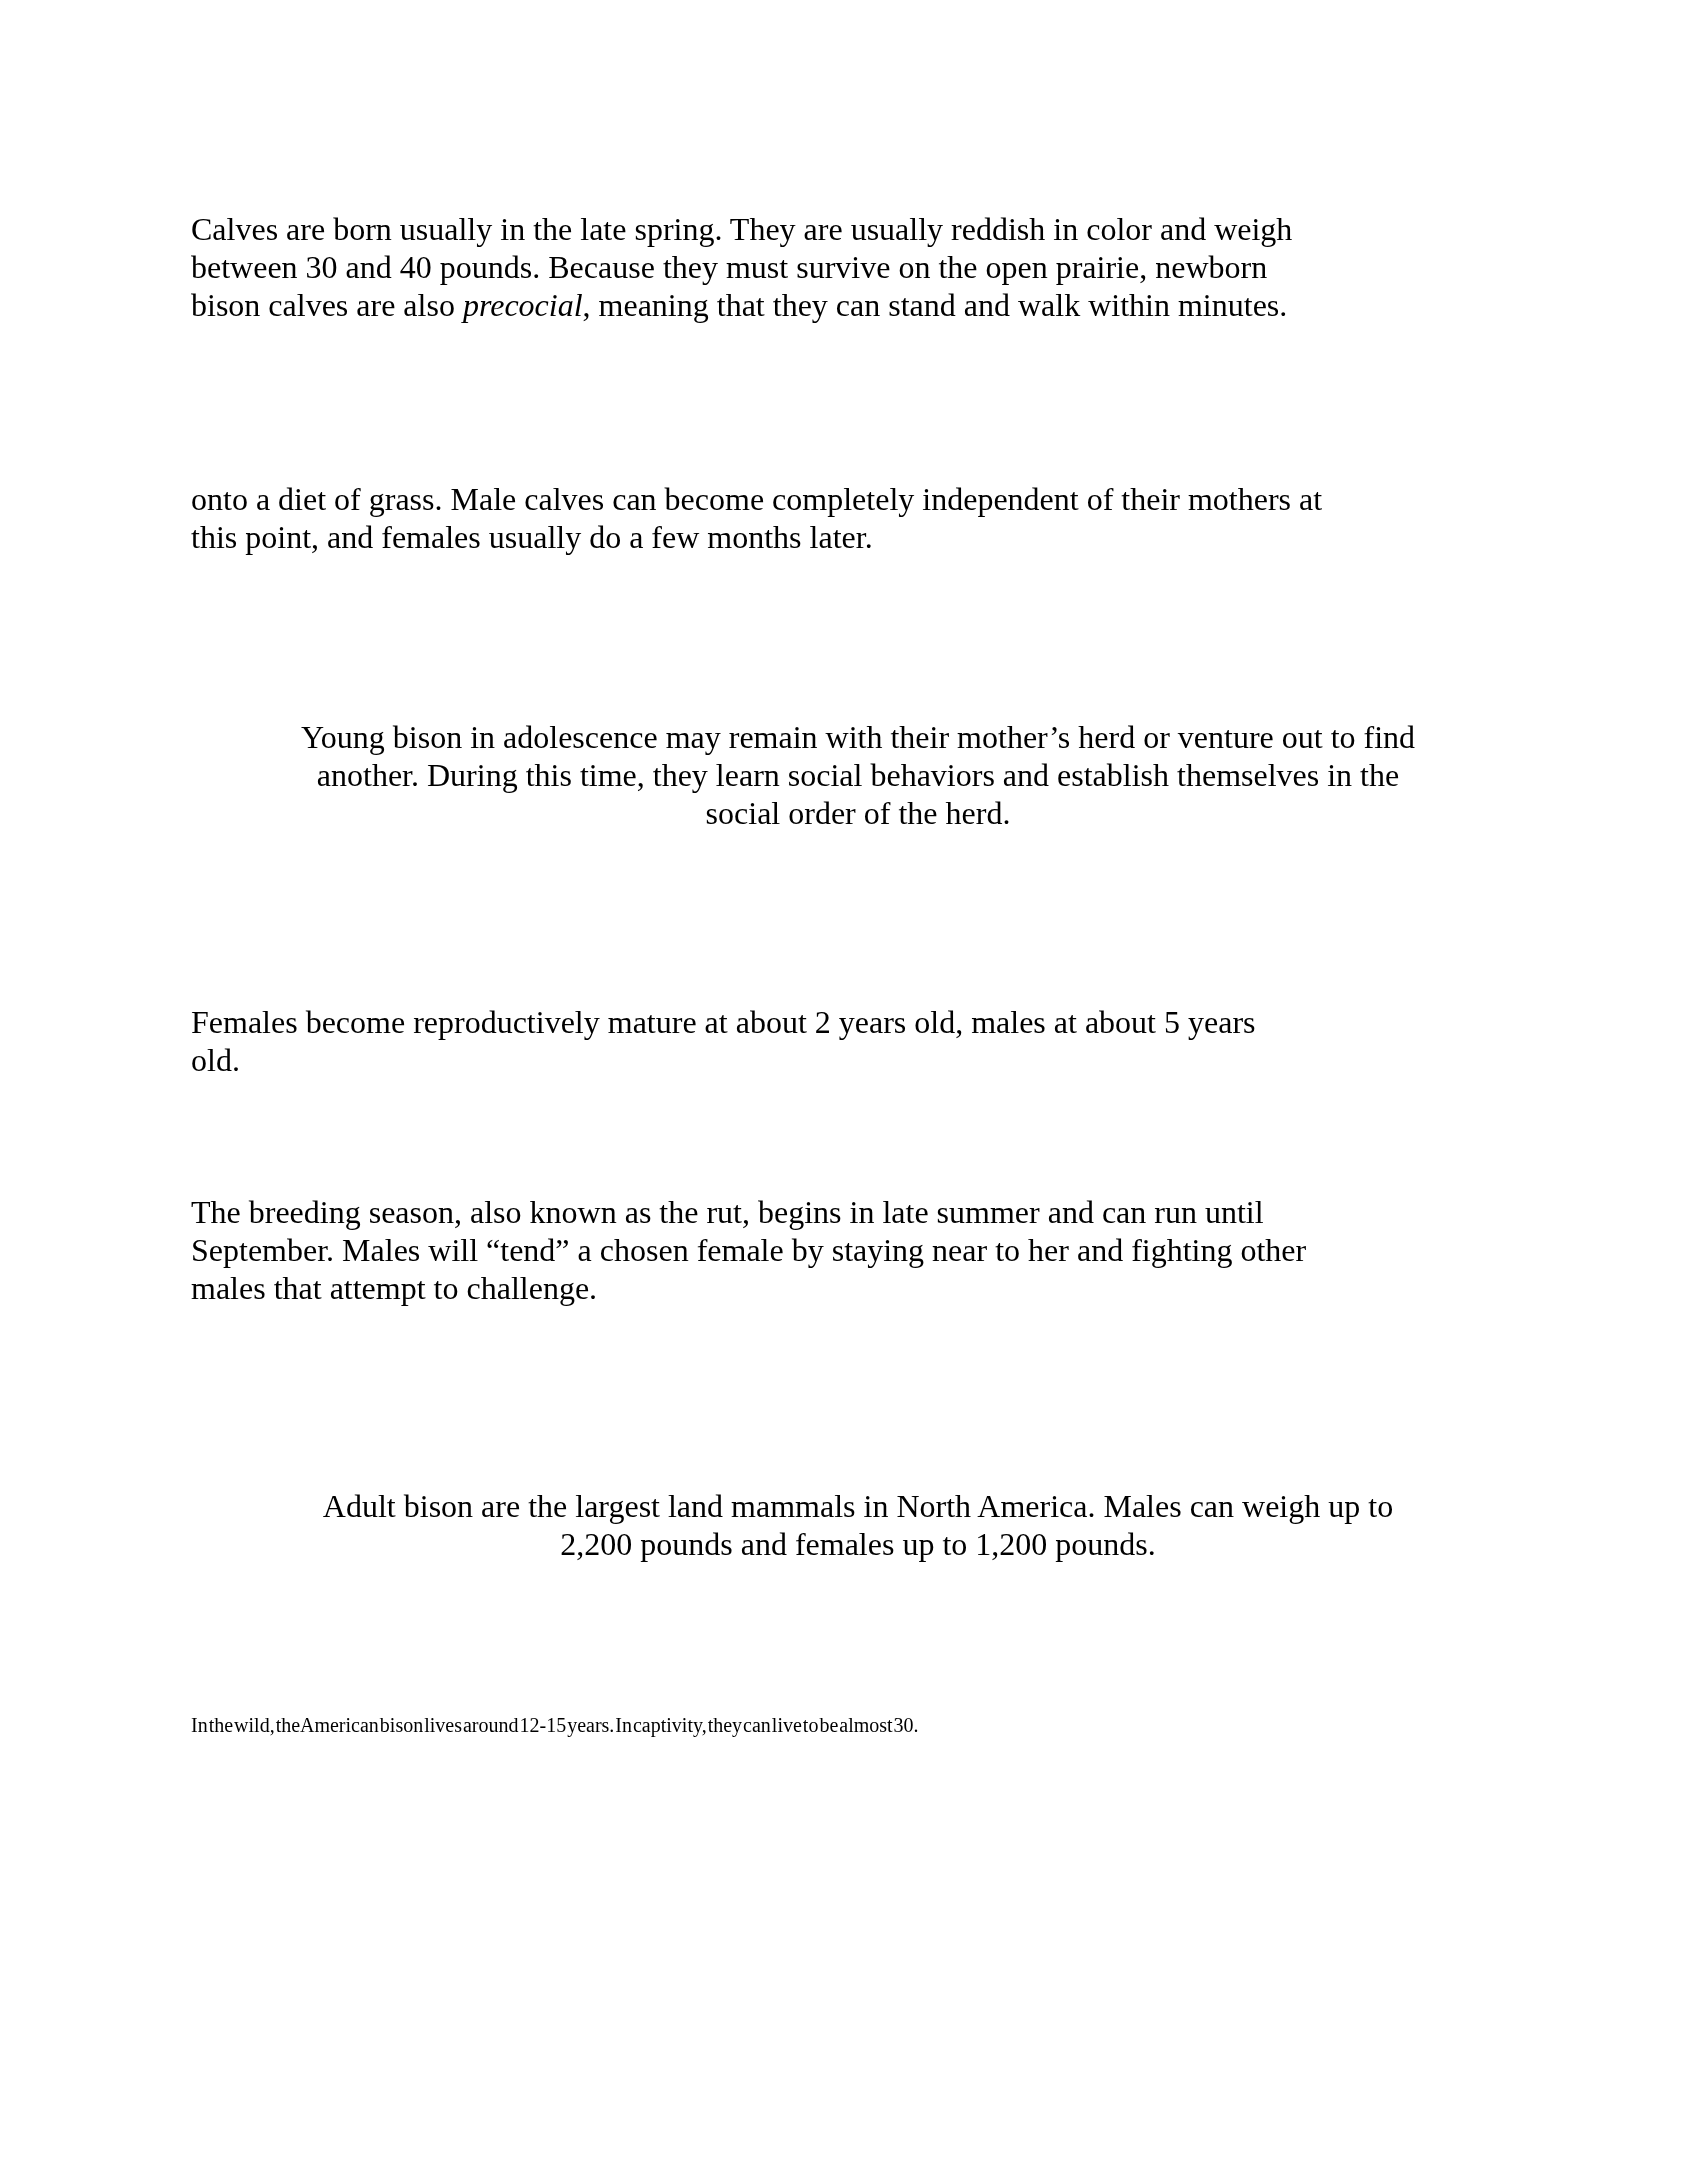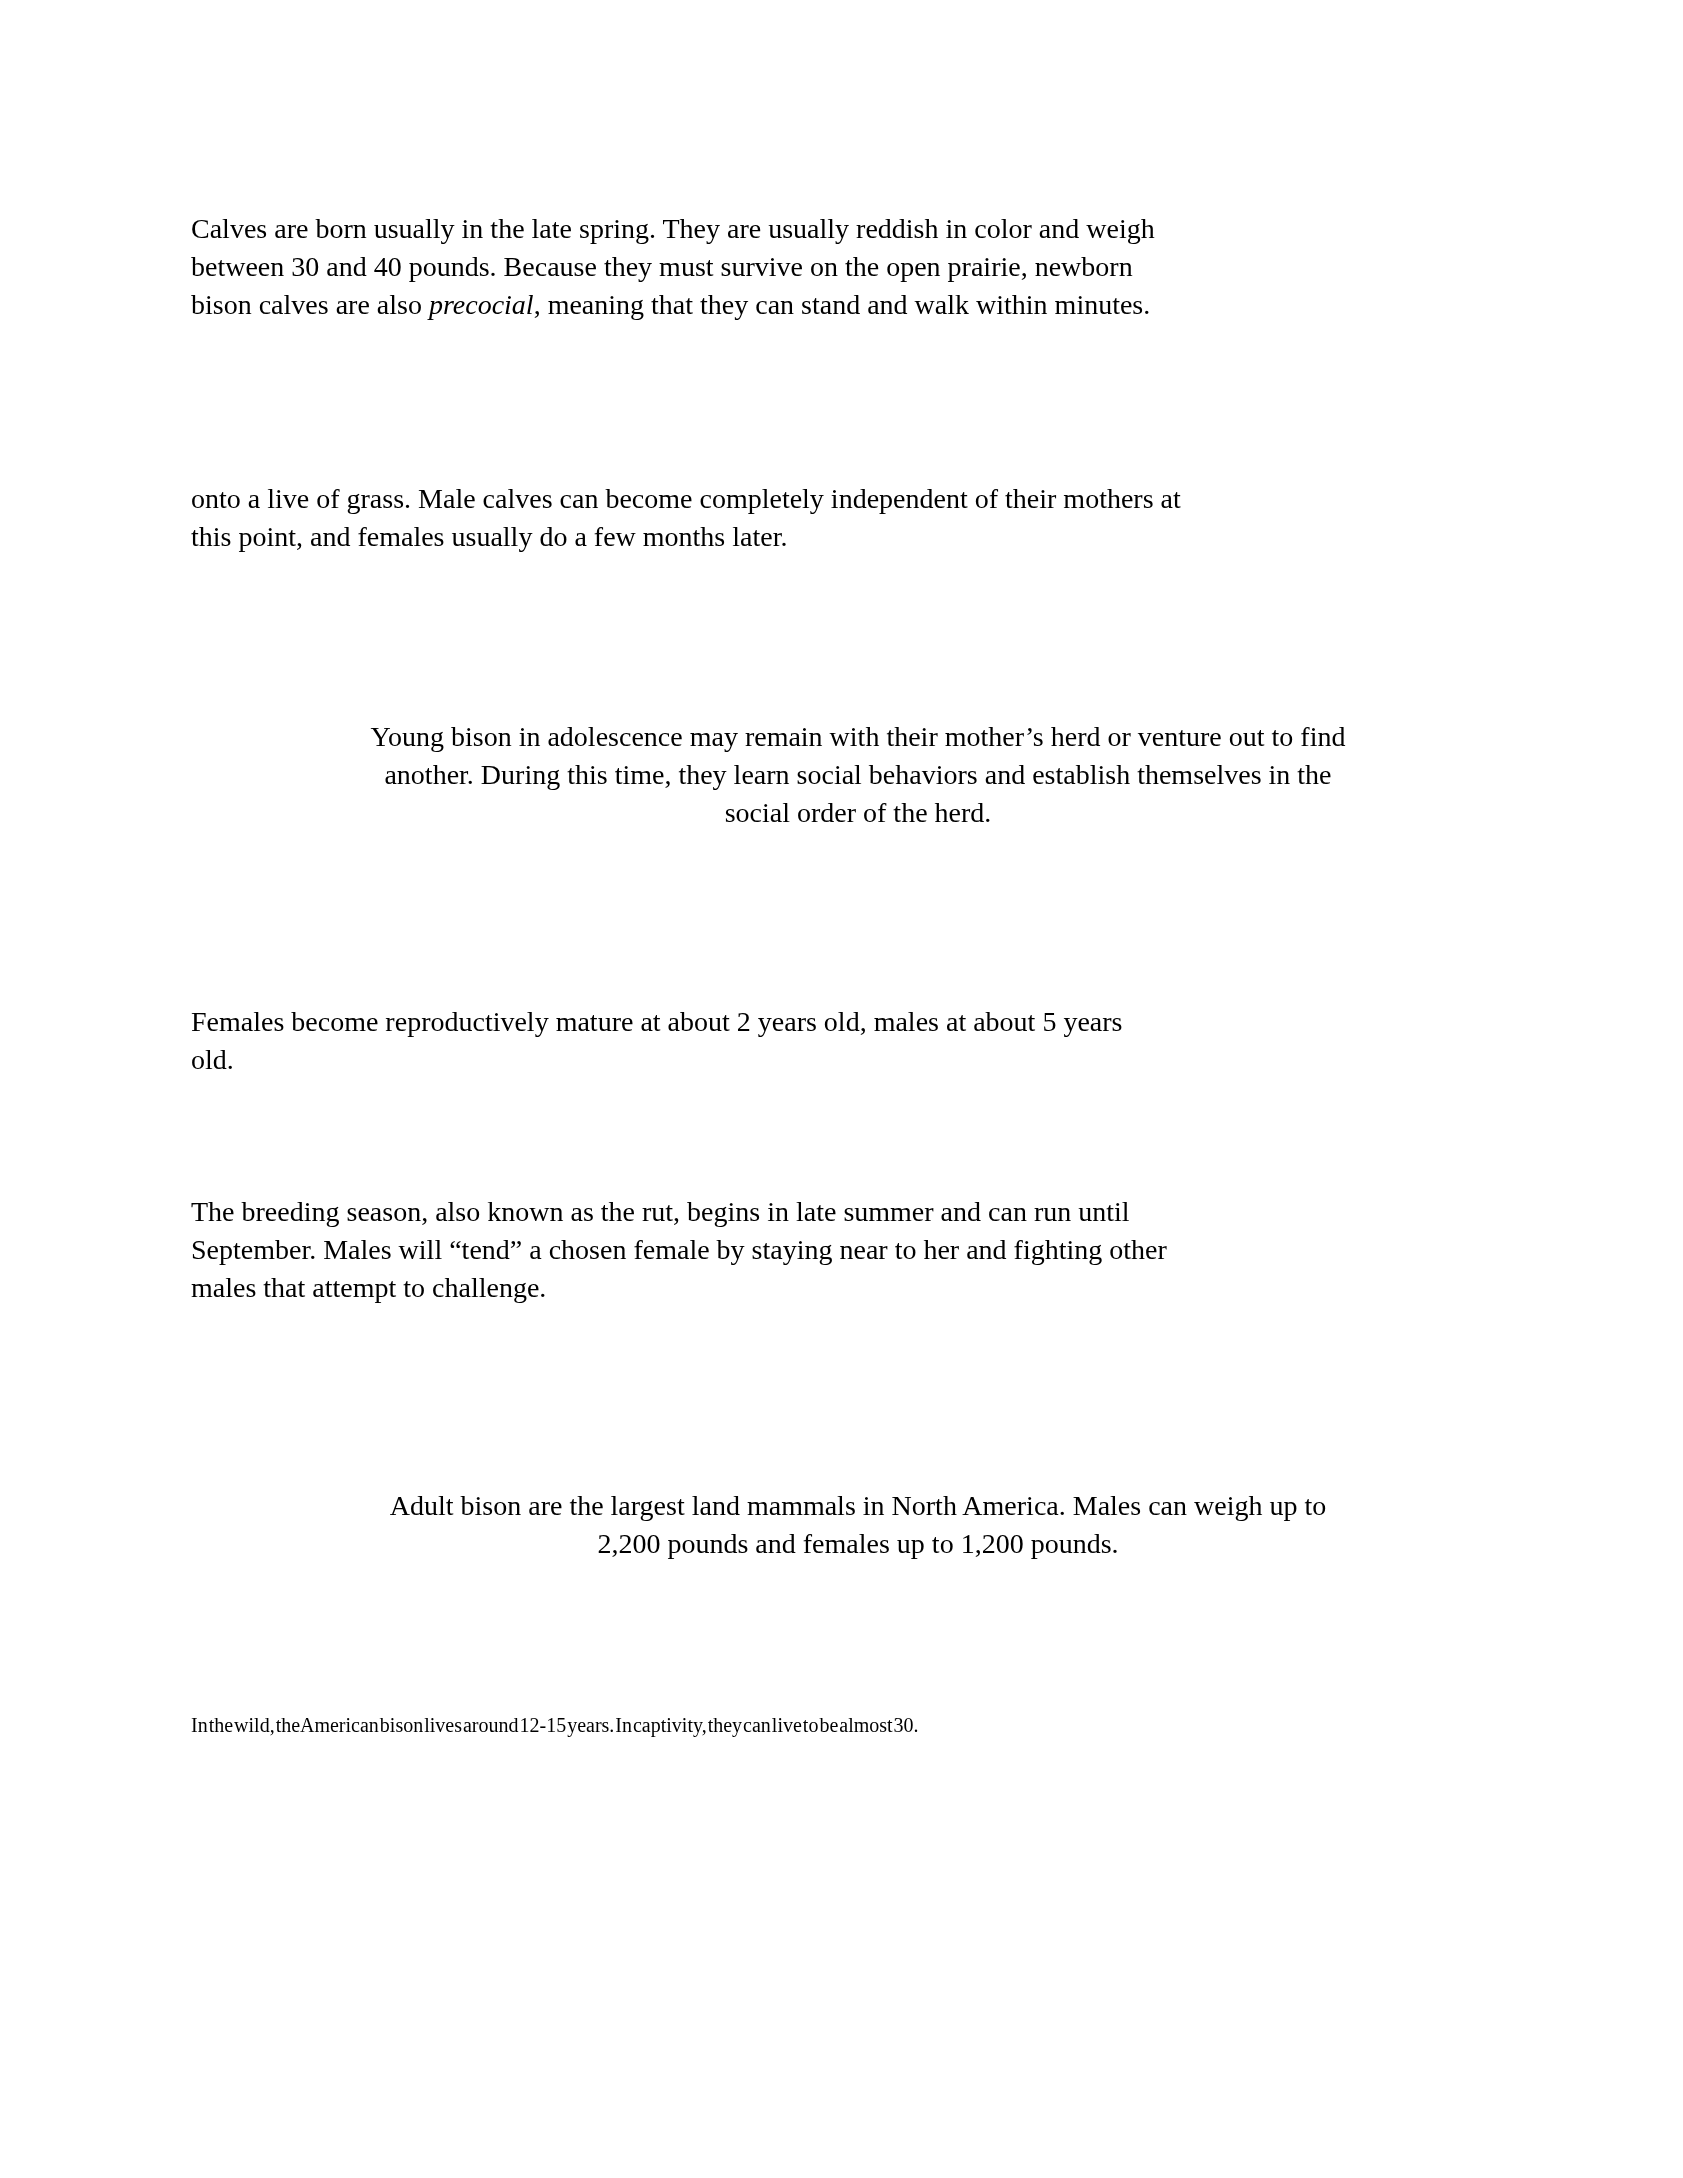--- a/index.html
+++ b/index.html
@@ -14,21 +14,21 @@
   }
   .page {
     box-sizing: border-box;
     width: 1683px;
     height: 2178px;
     background: #ffffff;
     padding: 210px 158px 0 191px;
   }
   .para {
     font-family: "Liberation Serif", "DejaVu Serif", serif;
-    font-size: 28px;
+    font-size: 32px;
     line-height: 38px;
     color: #000000;
     margin: 0;
     letter-spacing: 0px;
     white-space: nowrap; 
   }
   .para .italic { font-style: italic; }
   .gap-1 { margin-bottom: 118px; }
   .gap-2 { margin-bottom: 162px; }
   .gap-3 { margin-bottom: 171px; text-align: center; }
@@ -39,20 +39,20 @@
     font-size: 20px;
     line-height: 36px;
     word-spacing: -4px;
   }
 </style>
 </head>
 <body>
 
 <div class="page">
   <p class="para gap-1"><span>Calves are born usually in the late spring. They are usually reddish in color and weigh</span><br><span>between 30 and 40 pounds. Because they must survive on the open prairie, newborn</span><br><span>bison calves are also </span><span class="italic">precocial</span><span>, meaning that they can stand and walk within minutes.</span></p>
-  <p class="para gap-2"><br><span>onto a live of grass. Male calves can become completely independent of their mothers at</span><br><span>this point, and females usually do a few months later.</span></p>
+  <p class="para gap-2"><br><span>onto a diet of grass. Male calves can become completely independent of their mothers at</span><br><span>this point, and females usually do a few months later.</span></p>
   <p class="para gap-3"><span>Young bison in adolescence may remain with their mother’s herd or venture out to find</span><br><span>another. During this time, they learn social behaviors and establish themselves in the</span><br><span>social order of the herd.</span></p>
   <p class="para gap-4"><span>Females become reproductively mature at about 2 years old, males at about 5 years</span><br><span>old.</span></p>
   <p class="para gap-5"><span>The breeding season, also known as the rut, begins in late summer and can run until</span><br><span>September. Males will “tend” a chosen female by staying near to her and fighting other</span><br><span>males that attempt to challenge.</span></p>
   <p class="para gap-6"><span>Adult bison are the largest land mammals in North America. Males can weigh up to</span><br><span>2,200 pounds and females up to 1,200 pounds.</span></p>
   <p class="para para-small"><span>In the wild, the American bison lives around 12-15 years. In captivity, they can live to be almost 30.</span></p>
 </div>
 
 
 </body></html>

